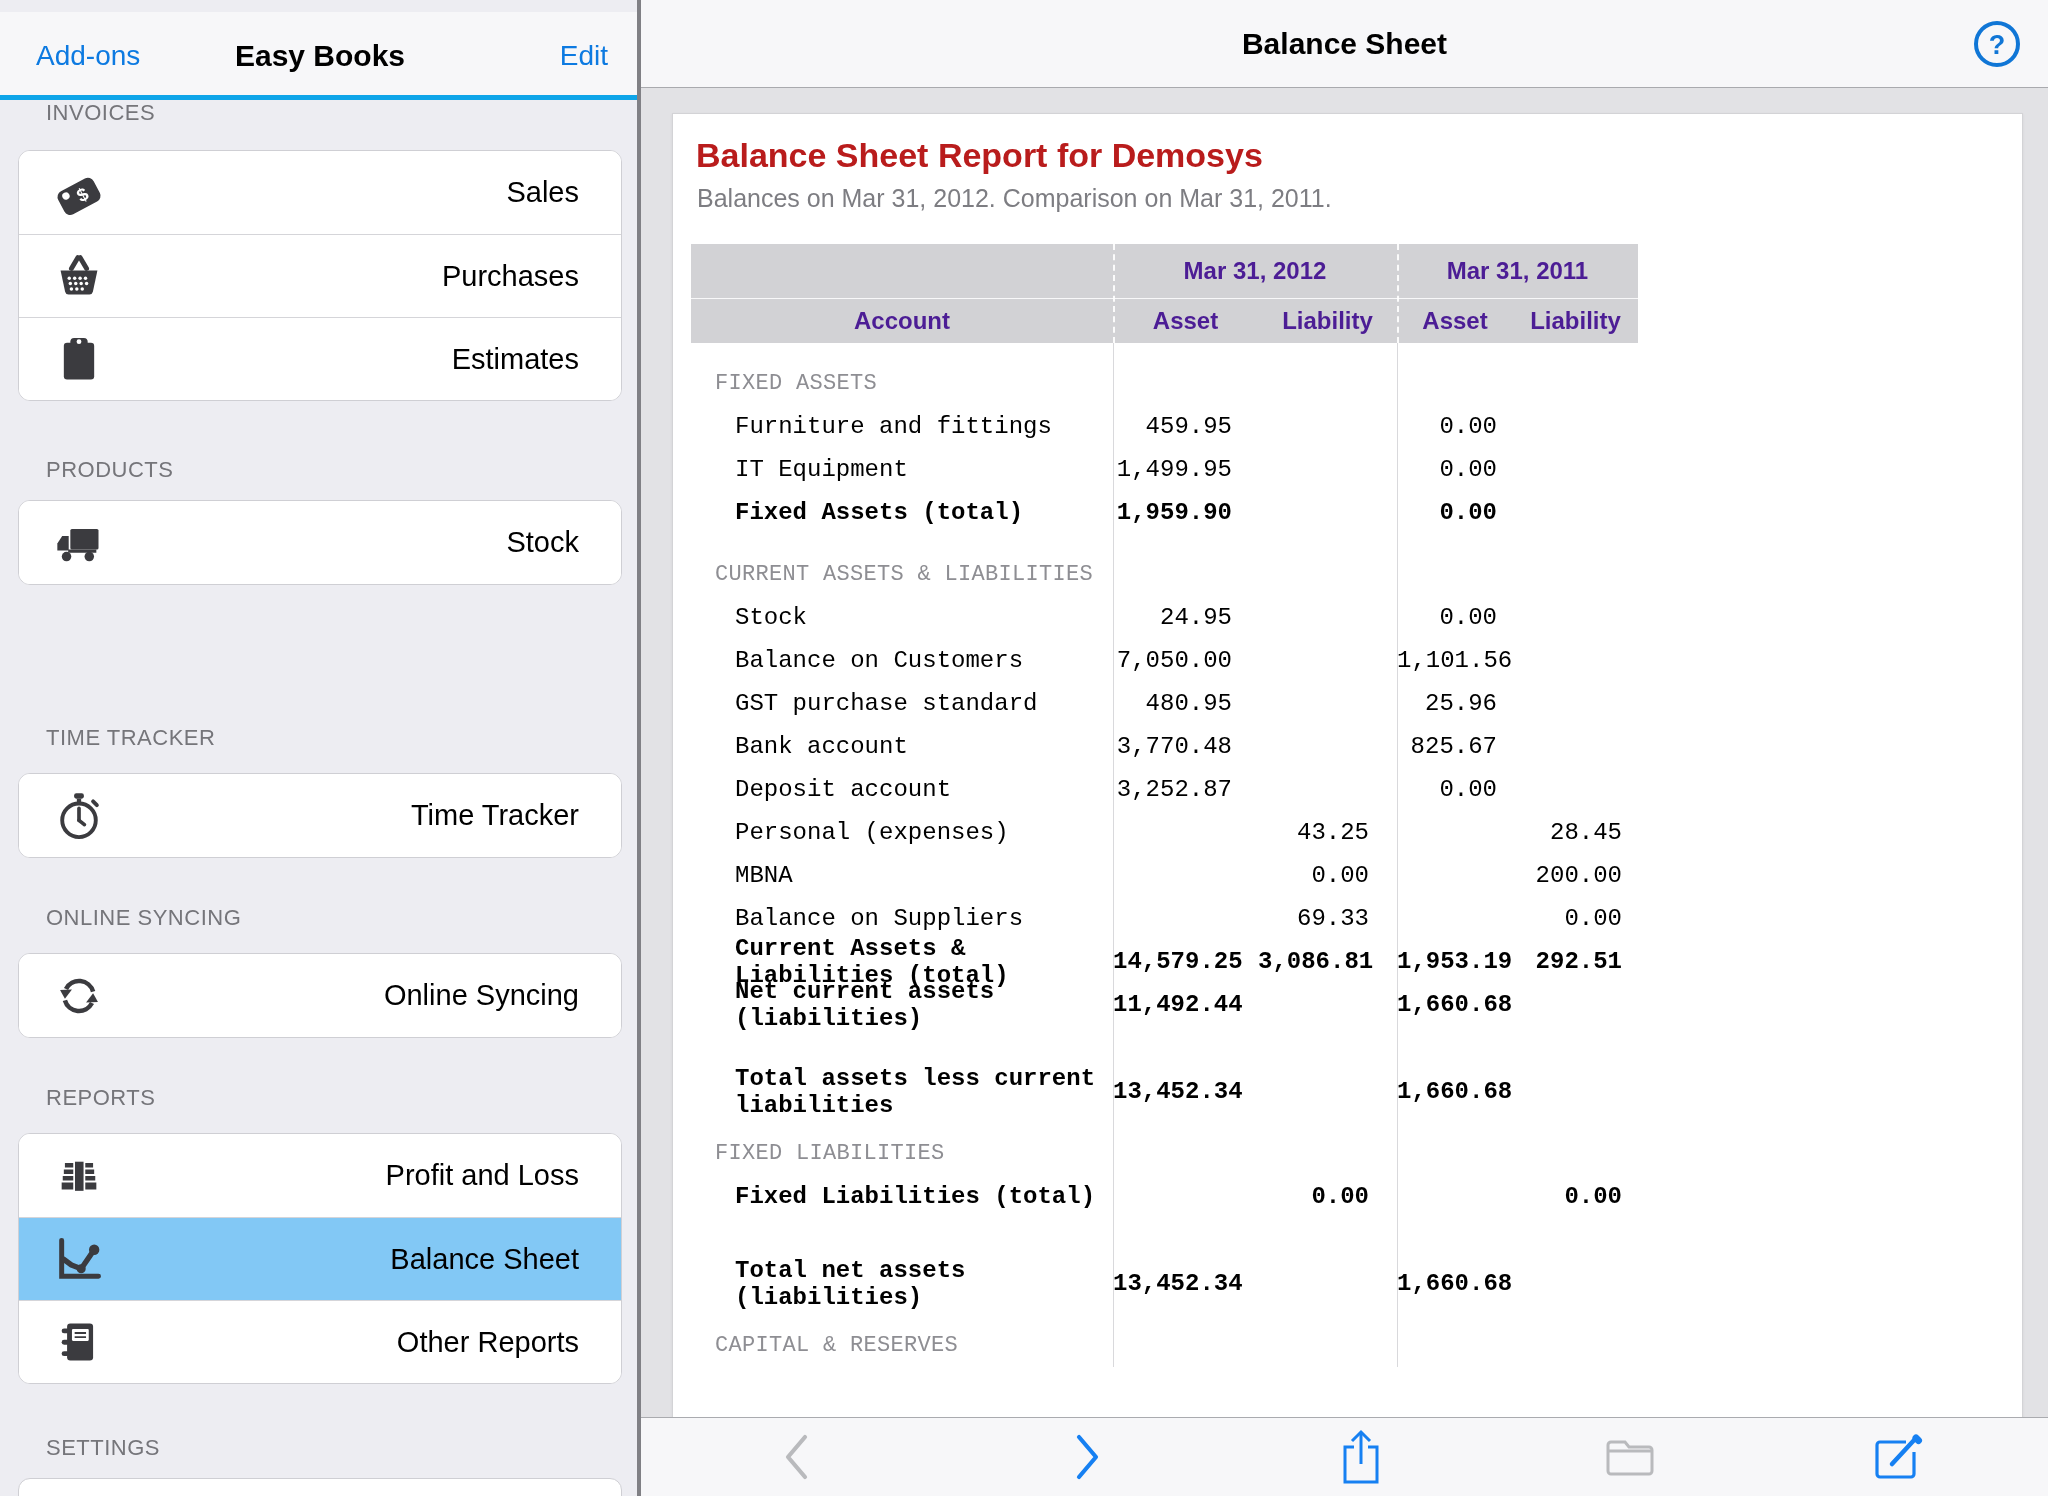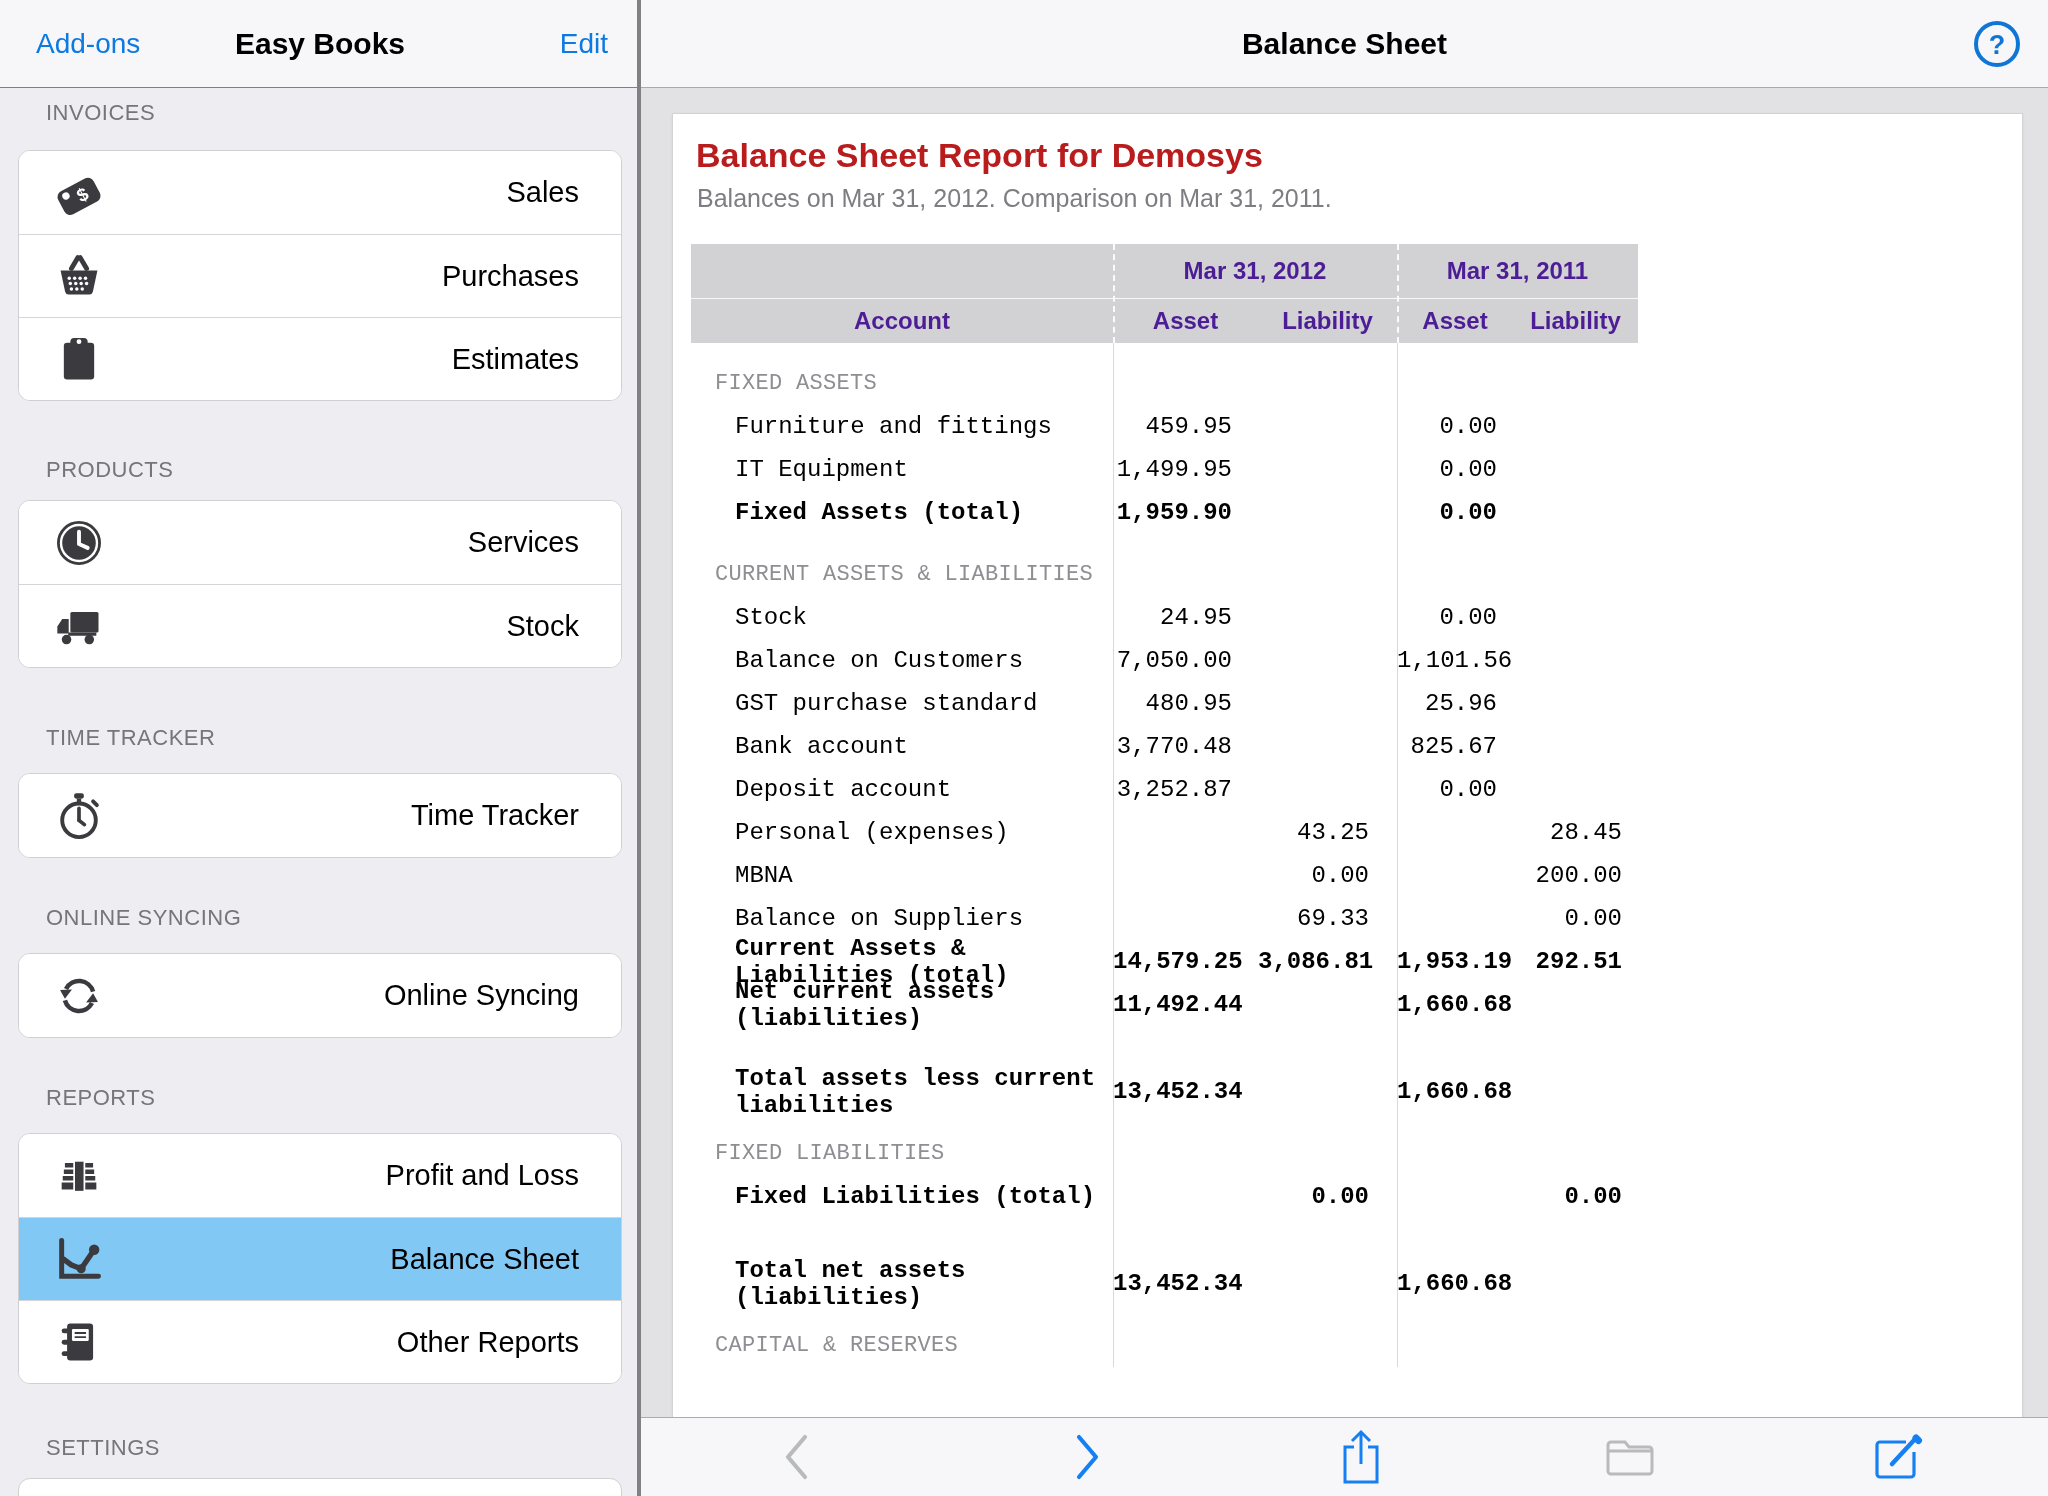--- a/index.html
+++ b/index.html
@@ -2,22 +2,22 @@
 <html><head>
 <meta charset="utf-8">
 <style>
   html,body{margin:0;padding:0;background:#d0d0d4;}
   *{box-sizing:border-box;}
   .screen{position:relative;width:2048px;height:1496px;overflow:hidden;
     font-family:"Liberation Sans","DejaVu Sans",sans-serif;background:#ededf2;-webkit-font-smoothing:antialiased;}
 
   
   .sidebar{position:absolute;left:0;top:0;width:640px;height:1496px;background:#ededf2;}
-  .sidebar-header{position:absolute;left:0;top:0;width:640px;height:88px;background:#f7f7f9;
-    border-bottom:1px solid #0ea5e9;z-index:5;}
+  .sidebar-header{position:absolute;left:0;top:12px;width:640px;height:88px;background:#f7f7f9;
+    border-bottom:5px solid #0ea5e9;z-index:5;}
   .nav-link{position:absolute;top:0;height:88px;line-height:88px;font-size:28px;color:#0d7ae1;cursor:pointer;}
   .nav-link.left{left:36px;}
   .nav-link.right{right:32px;}
   .sidebar-title{position:absolute;left:0;right:0;top:0;height:88px;line-height:88px;text-align:center;
     font-size:30px;font-weight:bold;color:#000;}
   .side-label{position:absolute;left:46px;height:34px;line-height:34px;font-size:22px;color:#75757a;letter-spacing:.5px;}
   .side-card{position:absolute;left:18px;width:604px;background:#fff;border:1px solid #cfcfd4;border-radius:12px;overflow:hidden;}
   .side-row{position:relative;height:83px;border-top:1px solid #d5d5d9;cursor:pointer;background:#fff;}
   .side-row:first-child{border-top:none;}
   .side-row.selected{background:#82c8f5;}
@@ -132,30 +132,20 @@
               <rect x="16" y="4.5" width="16" height="9" rx="3.5"></rect>
               <circle cx="24" cy="8" r="2.2" fill="#fff"></circle>
             </svg>
         </span>
         <span class="side-row-label">Estimates</span>
       </div>
     </div>
 
     <div class="side-label" style="top:453px">PRODUCTS</div>
     <div class="side-card" style="top:500px">
-      <div class="side-row">
-        <span class="side-icon">
-          <svg viewBox="0 0 48 48">
-              <circle cx="24" cy="24" r="19" fill="none" stroke="#3b3b3f" stroke-width="2.6"></circle>
-              <circle cx="24" cy="24" r="15.5" fill="#3b3b3f"></circle>
-              <path d="M24 25 V13.5 M24 25 L32 28.5" stroke="#fff" stroke-width="3.6" stroke-linecap="round" fill="none"></path>
-            </svg>
-        </span>
-        <span class="side-row-label">Services</span>
-      </div>
       <div class="side-row">
         <span class="side-icon">
           <svg viewBox="0 0 48 48" fill="#3b3b3f">
               <rect x="16" y="11" width="26" height="19" rx="1.5"></rect>
               <path d="M14.5 31 H4 V24.5 L8.5 17.5 H14.5 Z"></path>
               <rect x="14" y="30" width="26" height="3"></rect>
               <circle cx="12.5" cy="36.5" r="4.4"></circle>
               <circle cx="33.5" cy="36.5" r="4.4"></circle>
             </svg>
         </span>

